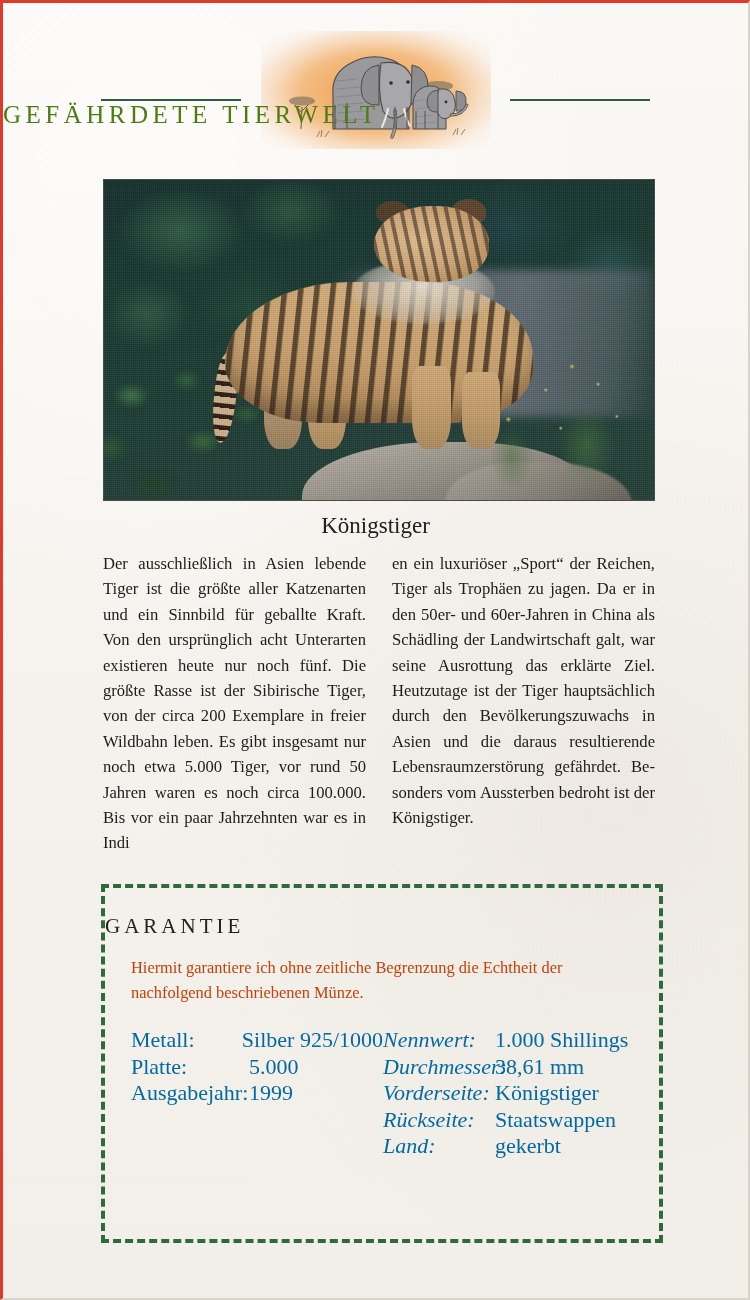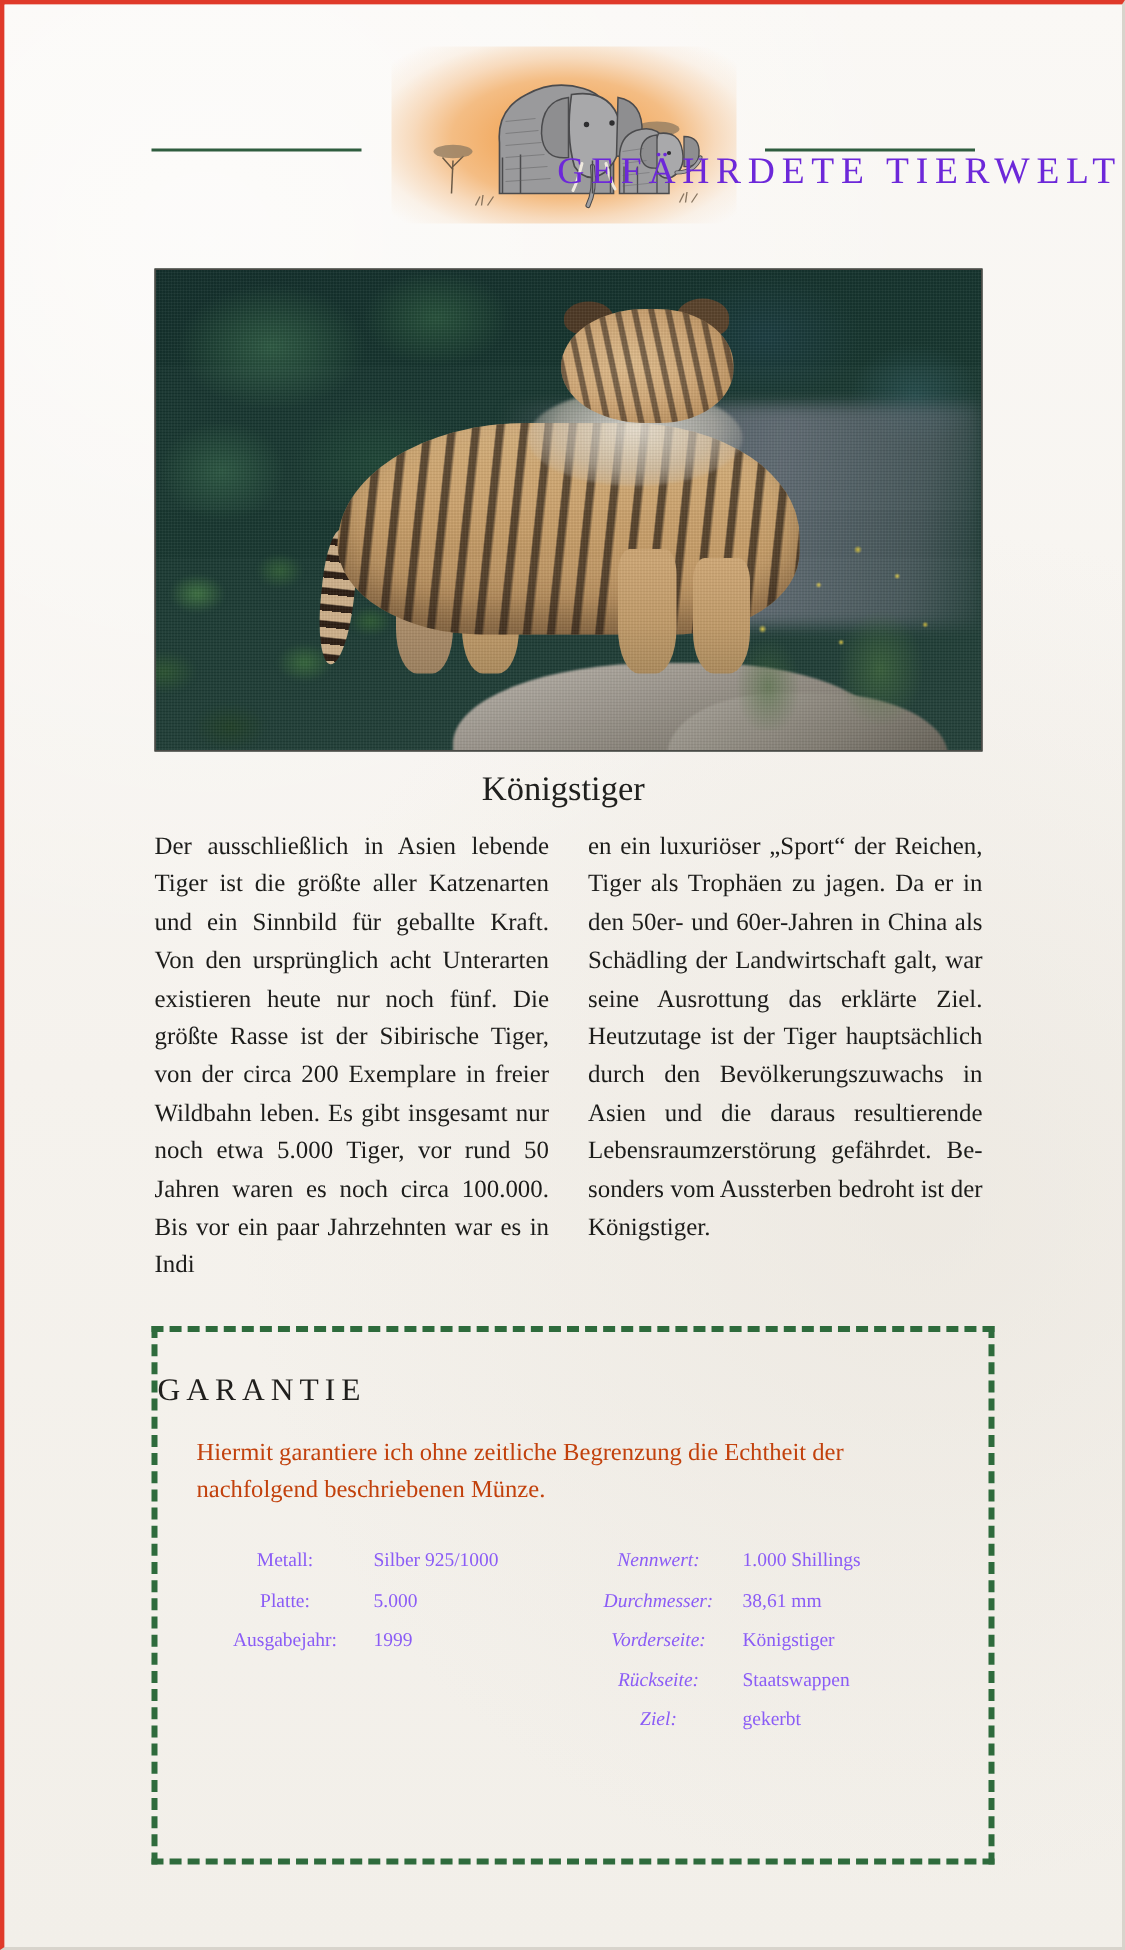--- a/index.html
+++ b/index.html
@@ -69,24 +69,24 @@
     height: 2px;
     background: #2f5d3f;
   }
   .rule.left  { left: 98px;  width: 140px; }
   .rule.right { right: 98px; width: 140px; }
 
   .main-title {
     position: absolute;
     left: 0; right: 0;
     top: 98px;
-    text-align: right;
+    text-align: left;
     font-size: 25px;
     letter-spacing: 4.5px;
-    color: #6d28d9;
+    color: #4d7c0f;
     font-family: "Liberation Serif", "DejaVu Serif", serif;
     white-space: nowrap;
   }
 
   
   .photo-wrap {
     position: absolute;
     left: 100px;
     top: 176px;
     width: 552px;
@@ -338,25 +338,24 @@
 
   .spec {
     margin: 22px 0 0 26px;
     display: flex;
     gap: 0px;
   }
   .spec-col { width: 252px; }
   .spec-col.right { width: 260px; }
   .spec-row {
     display: flex;
-    font-size: 13px;
+    font-size: 22px;
     line-height: 26.5px;
-    color: #8b5cf6;
+    color: #0369a1;
     white-space: nowrap;
-    text-align: center;
   }
   .spec-label { width: 118px; }
   .spec-col.right .spec-label { width: 112px; font-style: italic; }
   .spec-val { }
 
   .sig-area {
     position: absolute;
     left: 0; right: 0;
     bottom: 26px;
     text-align: center;
@@ -515,20 +514,20 @@
         </div>
         <div class="spec-row">
           <span class="spec-label">Vorderseite:</span>
           <span class="spec-val">Königstiger</span>
         </div>
         <div class="spec-row">
           <span class="spec-label">Rückseite:</span>
           <span class="spec-val">Staatswappen</span>
         </div>
         <div class="spec-row">
-          <span class="spec-label">Ziel:</span>
+          <span class="spec-label">Land:</span>
           <span class="spec-val">gekerbt</span>
         </div>
       </div>
     </div>
 
   </div>
 </div>
 
 </body></html>

